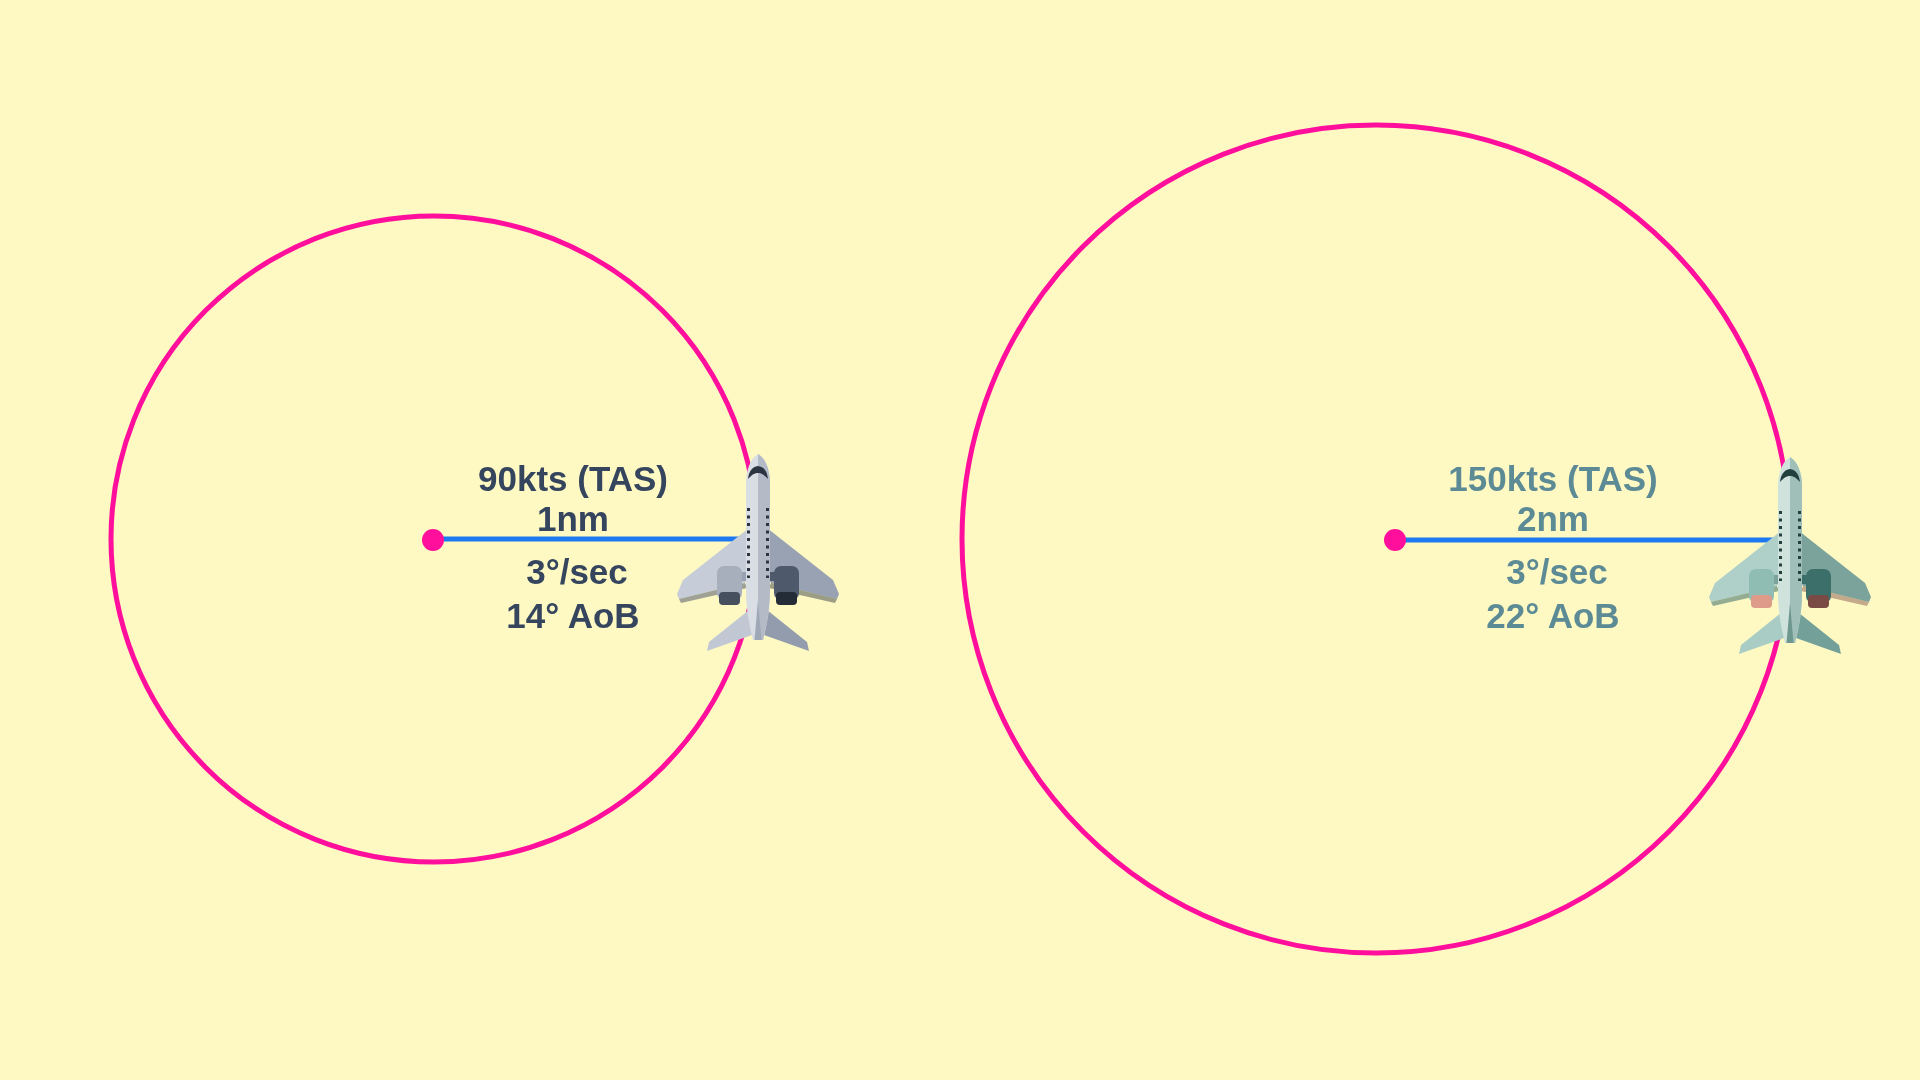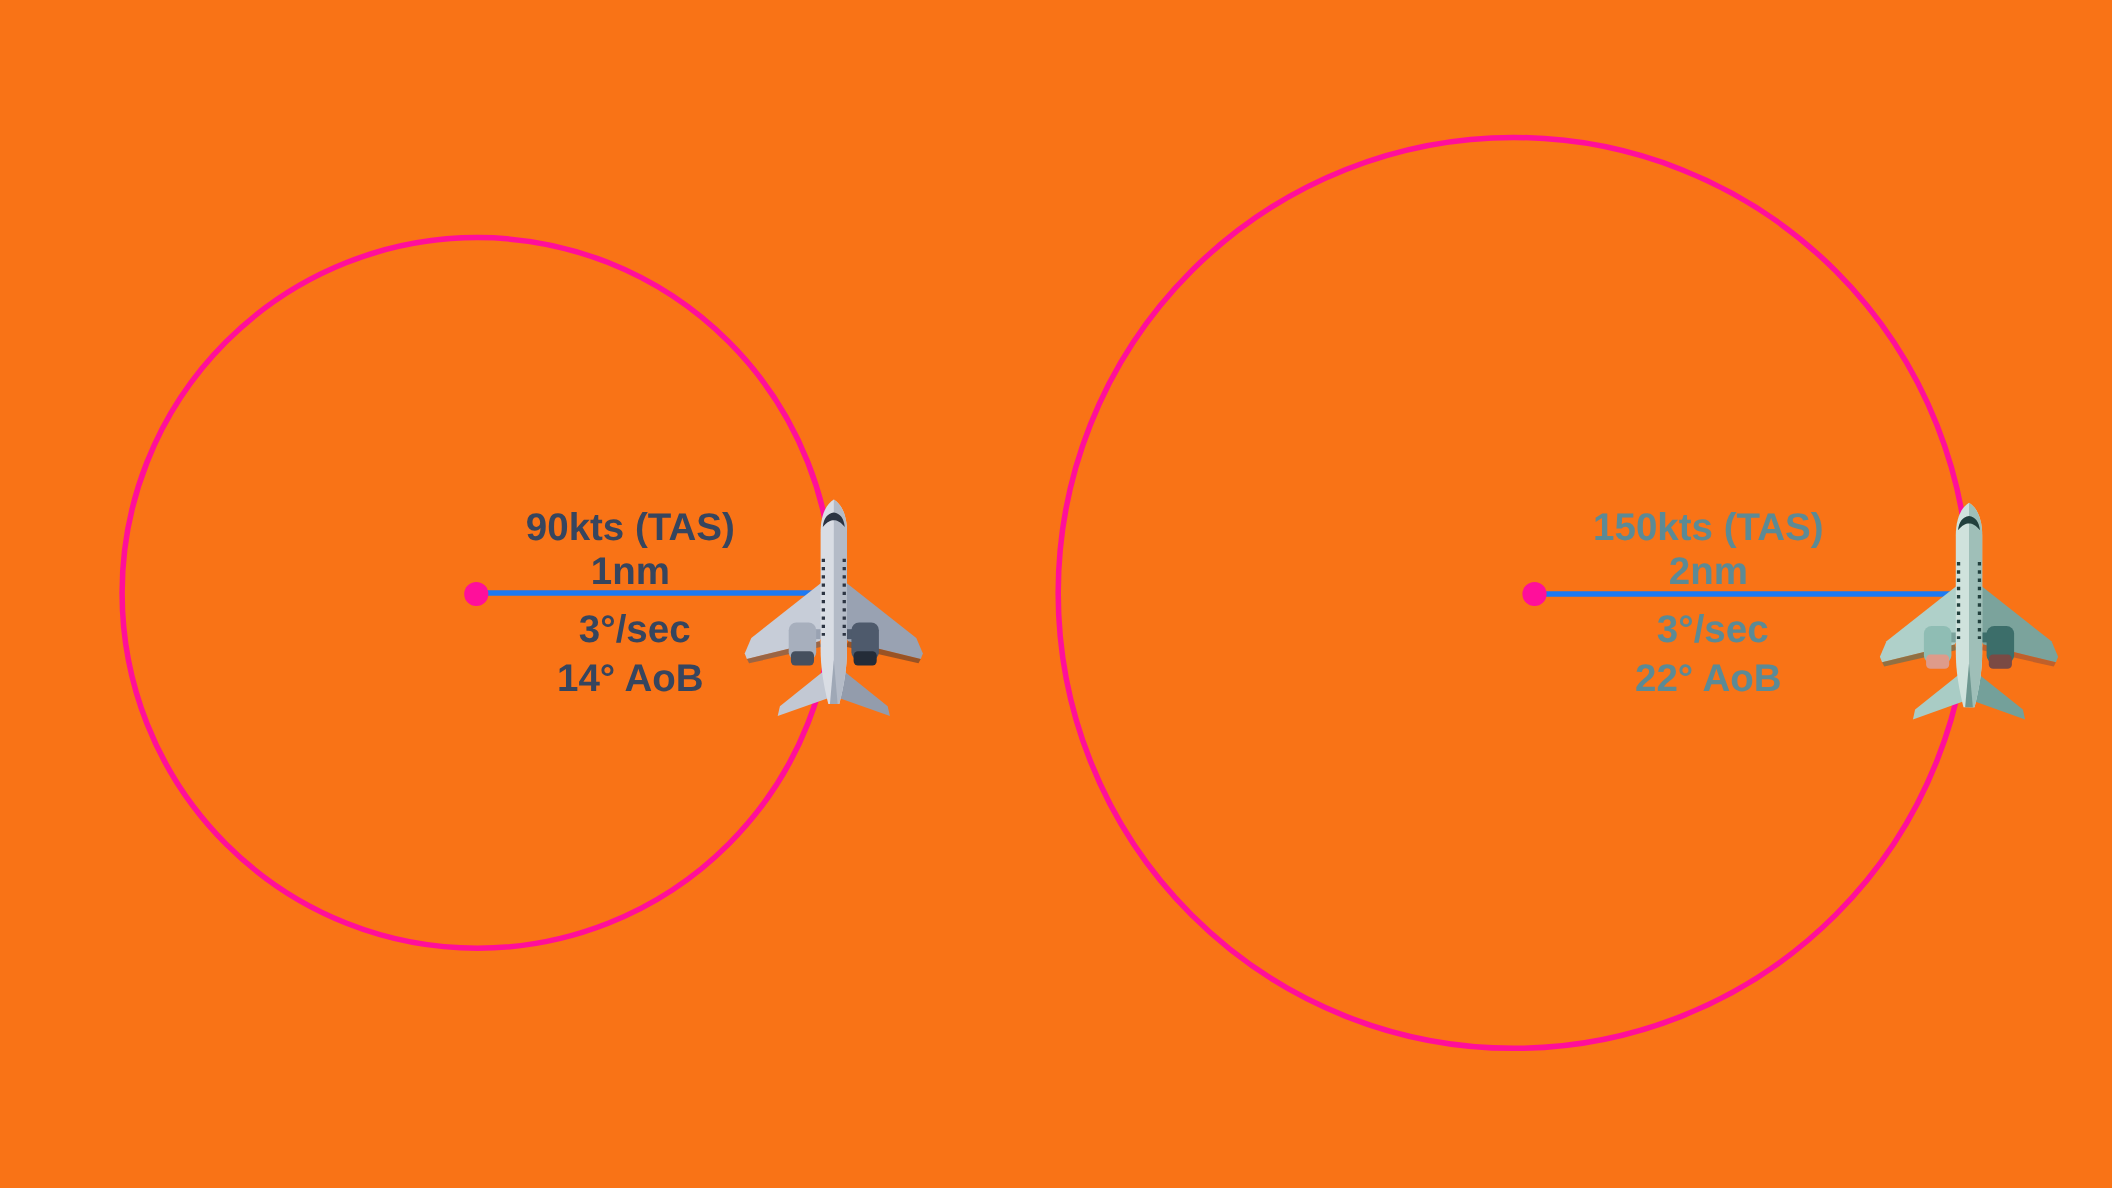--- a/index.html
+++ b/index.html
@@ -1,20 +1,20 @@
 <!DOCTYPE html>
 <html><head>
 <meta charset="utf-8">
 <style>
   html, body { margin: 0; padding: 0; background: #000; }
   .stage {
     position: relative;
     width: 1920px;
     height: 1080px;
-    background: #f97316;
+    background: #fef9c3;
     overflow: hidden;
     font-family: "Liberation Sans", sans-serif;
   }
   svg { display: block; }
   .diagram-label {
     font-family: "Liberation Sans", sans-serif;
     font-weight: bold;
     font-size: 35px;
     text-anchor: middle;
   }

